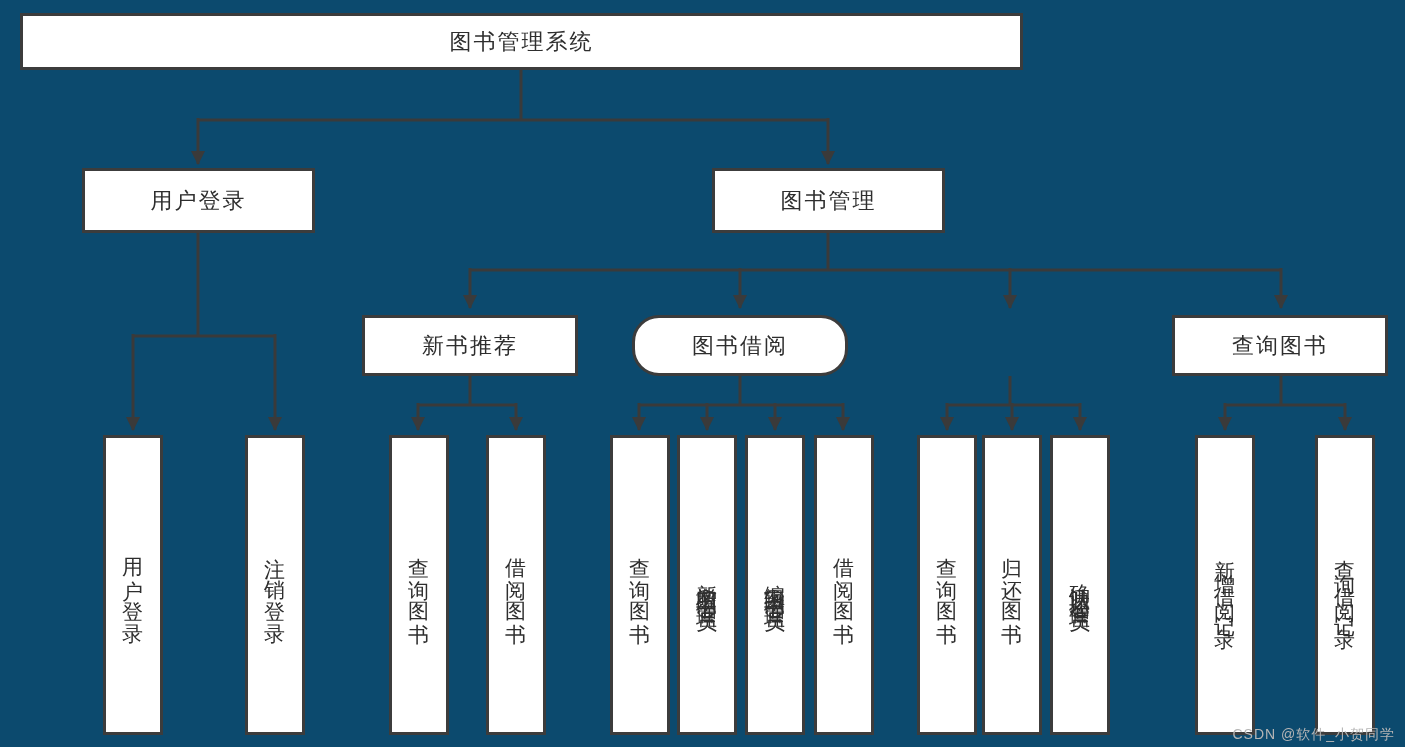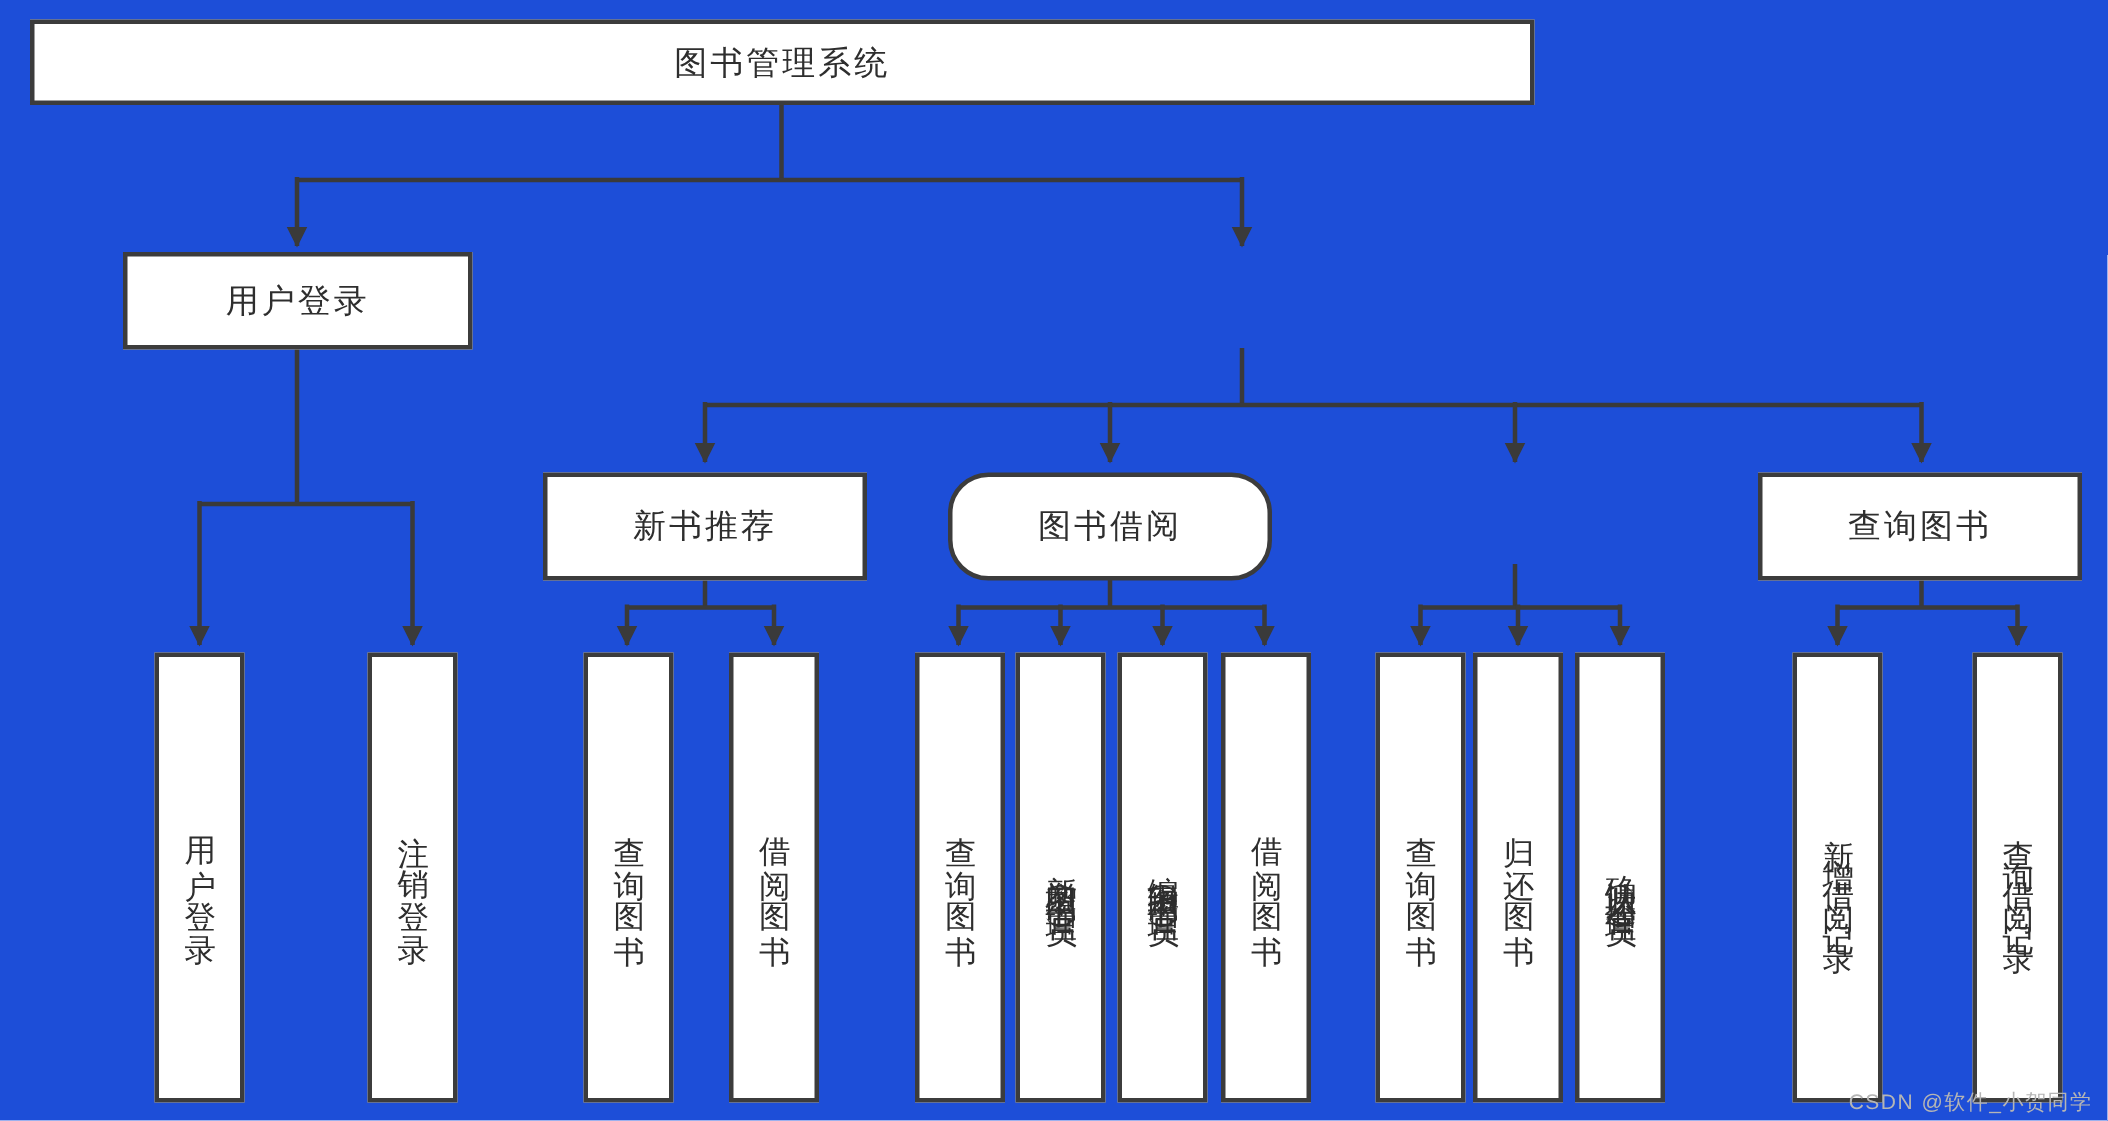--- a/index.html
+++ b/index.html
@@ -1,29 +1,29 @@
 <!DOCTYPE html>
 <html><head>
 <meta charset="utf-8">
 <style>
   html,body { margin:0; padding:0; background:#ffffff; }
   .stage {
-    position:relative; width:1405px; height:747px; background:#1d4ed8;
+    position:relative; width:1405px; height:747px; background:#0c4a6e;
     font-family:"Liberation Sans", sans-serif; overflow:hidden;
   }
   .wires { position:absolute; left:0; top:0; width:1405px; height:747px; }
   .box {
     position:absolute; box-sizing:border-box; background:#ffffff;
     border:3px solid #3c3c3c; display:flex; align-items:center; justify-content:center;
     color:#2e2e2e; font-size:22px; letter-spacing:2px; white-space:nowrap;
   }
   .root  { left:20px;  top:13px;  width:1003px; height:57px; }
   .lvl2a { left:82px;  top:168px; width:233px;  height:65px; }
   .lvl2b { left:712px; top:168px; width:233px;  height:65px; }
-  .lvl3  { top:315px; width:216px; height:72px; }
+  .lvl3  { top:315px; width:216px; height:61px; }
   .g1 { left:362px; } .g2 { left:632px;border-radius:27px; } .g3 { left:902px; } .g4 { left:1172px; }
   .leaf { top:435px; height:300px; width:60px; font-size:21px; letter-spacing:0; }
   .leaf > span { writing-mode:vertical-rl; line-height:1.0; }
   .sp-lg > span { letter-spacing:22px; }
   .sp-md > span { letter-spacing:14px; }
   .sp-sm > span { letter-spacing:4px;  }
   .watermark {
     position:absolute; right:10px; bottom:3px; color:#b5b5b5;
     font-size:14px; letter-spacing:1px;
   }
@@ -79,20 +79,21 @@
       <path d="M1281,376 V405"></path>
       <path d="M1225,405 H1345"></path>
       <path d="M1225,403 V430" marker-end="url(#arrow)"></path>
       <path d="M1345,403 V430" marker-end="url(#arrow)"></path>
     </g>
   </svg>
 
   <div class="box root">图书管理系统</div>
 
   <div class="box lvl2a">用户登录</div>
+  <div class="box lvl2b">图书管理</div>
 
   <div class="box lvl3 g1">新书推荐</div>
   <div class="box lvl3 g2">图书借阅</div>
   <div class="box lvl3 g4">查询图书</div>
 
   <div class="box leaf sp-lg" style="left:103px;">
     <span>用户登录</span>
   </div>
   <div class="box leaf sp-lg" style="left:245px;">
     <span>注销登录</span>

